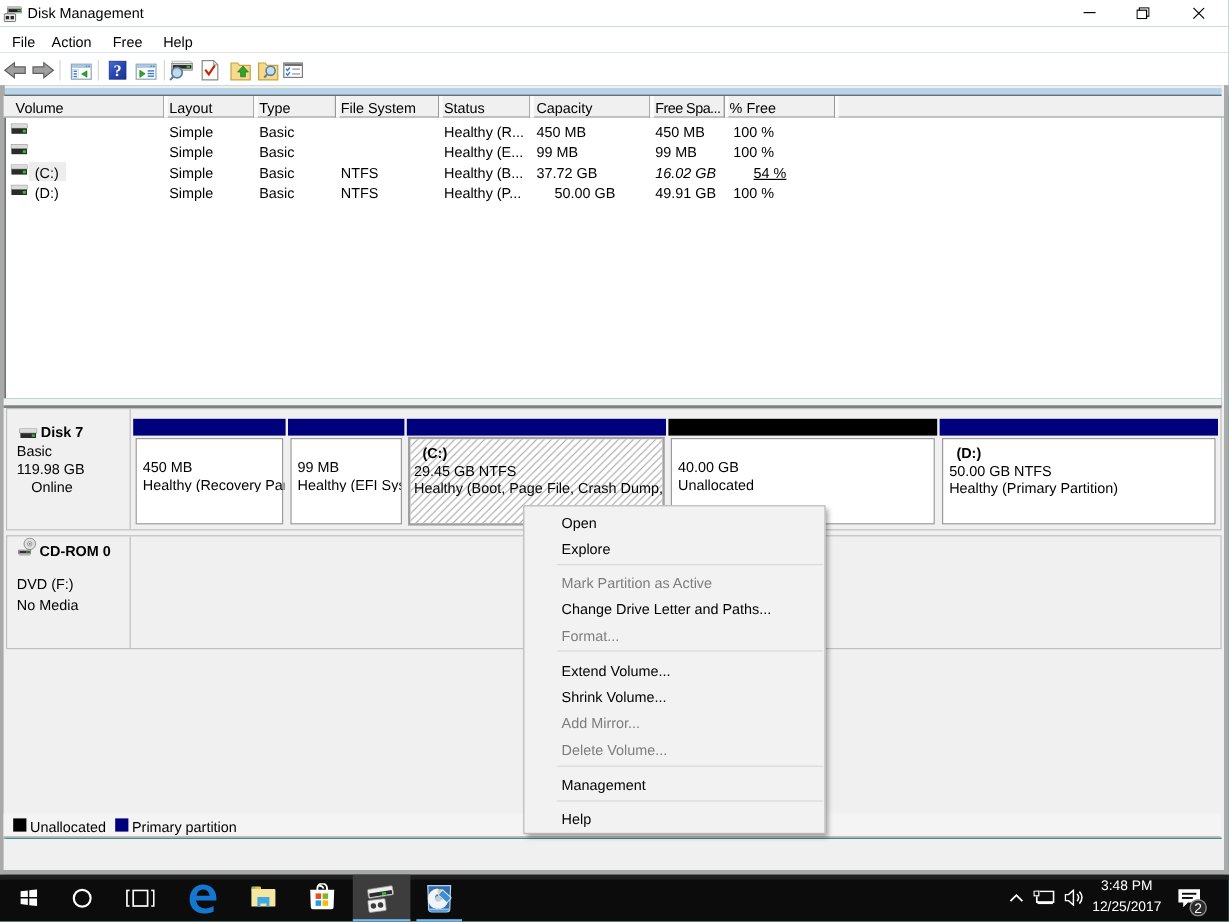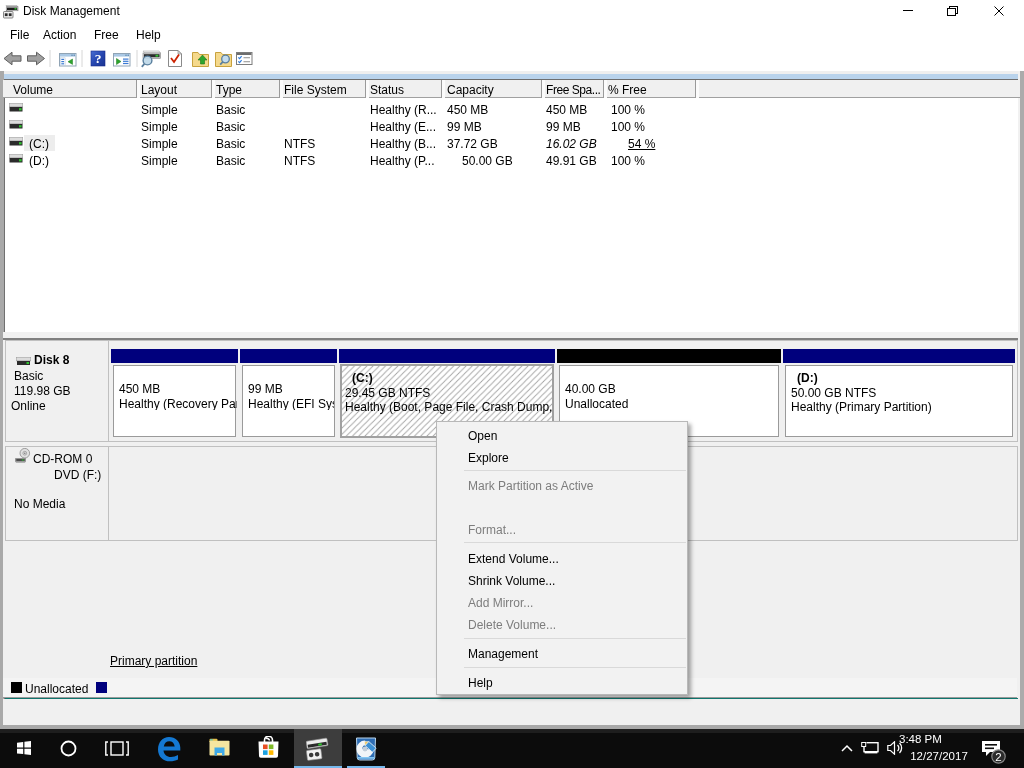--- a/index.html
+++ b/index.html
@@ -227,24 +227,24 @@
 
   <div class="abs" style="left:5px;top:340px;width:1013px;height:102px;border:1px solid #c0c0c0;"></div>
   <div class="abs" style="left:108px;top:341px;width:1px;height:100px;background:#c0c0c0;"></div>
   <div class="abs" style="left:16px;top:356px;width:15px;height:10px;">
     <svg width="15" height="10" viewBox="0 0 15 10">
       <rect x="0" y="0" width="15" height="4" rx="1" fill="#dcdcdc" stroke="#777" stroke-width="0.6"></rect>
       <rect x="1" y="4" width="13" height="4" fill="#2b2b2b"></rect>
       <rect x="10.5" y="5" width="2.5" height="2" fill="#2fc42f"></rect>
     </svg>
   </div>
-  <div class="abs" style="left:34px;top:353px;font-weight:bold;height:14px;line-height:14px;">Disk 8</div>
+  <div class="abs" style="left:34px;top:353px;font-weight:bold;height:14px;line-height:14px;">Disk 7</div>
   <div class="abs" style="left:14px;top:369px;height:14px;line-height:14px;">Basic</div>
   <div class="abs" style="left:14px;top:384px;height:14px;line-height:14px;">119.98 GB</div>
-  <div class="abs" style="left:11px;top:399px;height:14px;line-height:14px;">Online</div>
+  <div class="abs" style="left:26px;top:399px;height:14px;line-height:14px;">Online</div>
 
   <div id="partitions">
 
     <div class="abs" style="left:111px;top:349px;width:127px;height:14px;background:#00007d;"></div>
     <div class="abs" style="left:113px;top:365px;width:123px;height:72px;background:#fff;border:1px solid #9a9a9a;"></div>
     <div class="abs" style="left:119px;top:382px;width:116px;height:13px;overflow:hidden;white-space:nowrap;">450 MB</div>
     <div class="abs" style="left:119px;top:397px;width:118px;height:13px;overflow:hidden;white-space:nowrap;">Healthy (Recovery Par</div>
 
     <div class="abs" style="left:240px;top:349px;width:97px;height:14px;background:#00007d;"></div>
     <div class="abs" style="left:242px;top:365px;width:93px;height:72px;background:#fff;border:1px solid #9a9a9a;"></div>
@@ -283,29 +283,29 @@
     <svg width="16" height="17" viewBox="0 0 16 17">
       <circle cx="9.8" cy="5.2" r="4.8" fill="#e0e0e0" stroke="#8a8a8a" stroke-width="0.8"></circle>
       <circle cx="9.8" cy="5.2" r="1.9" fill="none" stroke="#9a9a9a" stroke-width="0.8"></circle>
       <circle cx="9.8" cy="5.2" r="0.8" fill="#777"></circle>
       <path d="M0.5,10.5 L10.5,10.5 L10.5,13.5 L0.5,13.5 Z" fill="#c9c9c9" stroke="#666" stroke-width="0.6"></path>
       <rect x="1.2" y="11.2" width="8.6" height="1.6" fill="#2e2e2e"></rect>
       <rect x="6.8" y="11.5" width="2" height="1" fill="#2fc42f"></rect>
       <rect x="0.8" y="13.8" width="9.4" height="1.2" fill="#b5b5b5"></rect>
     </svg>
   </div>
-  <div class="abs" style="left:33px;top:452px;font-weight:normal;height:14px;line-height:14px;">CD-ROM 0</div>
-  <div class="abs" style="left:14px;top:468px;height:14px;line-height:14px;margin-left:40px;">DVD (F:)</div>
+  <div class="abs" style="left:33px;top:452px;font-weight:bold;height:14px;line-height:14px;">CD-ROM 0</div>
+  <div class="abs" style="left:14px;top:480px;height:14px;line-height:14px;">DVD (F:)</div>
   <div class="abs" style="left:14px;top:497px;height:14px;line-height:14px;">No Media</div>
 
   <div class="abs" style="left:3px;top:678px;width:1014px;height:20px;background:#f4f4f4;border-bottom:1px solid #9a9a9a;"></div>
   <div class="abs" style="left:11px;top:682px;width:11px;height:11px;background:#000;"></div>
   <div class="abs" style="left:25px;top:683px;height:13px;line-height:13px;">Unallocated</div>
   <div class="abs" style="left:96px;top:682px;width:11px;height:11px;background:#00007d;"></div>
-  <div class="abs" style="left:110px;top:655px;height:13px;line-height:13px;text-decoration:underline;">Primary partition</div>
+  <div class="abs" style="left:110px;top:683px;height:13px;line-height:13px;">Primary partition</div>
 
   <div class="abs" style="left:3px;top:699px;width:1017px;height:26px;background:#f0f0f0;"></div>
 
   <div class="abs" style="left:0;top:725px;width:1024px;height:4px;background:#a8a8a8;"></div>
 
   <div id="taskbar" class="abs" style="left:0;top:729px;width:1024px;height:39px;background:#0c0c0c;">
     <div class="abs" style="left:0;top:0;width:1024px;height:4px;background:#1e1e1e;"></div>
 
     <svg class="abs" style="left:17px;top:12px;" width="14" height="14" viewBox="0 0 14 14">
       <path d="M0,1.8 L6.2,1 L6.2,6.5 L0,6.5 Z" fill="#fff"></path>
@@ -383,37 +383,38 @@
       <rect x="0.5" y="0" width="5" height="5" fill="#0c0c0c"></rect>
       <rect x="0.7" y="0.5" width="4" height="4" fill="none" stroke="#fff" stroke-width="1"></rect>
     </svg>
 
     <svg class="abs" style="left:887px;top:12px;" width="18" height="14" viewBox="0 0 18 14">
       <path d="M0.8,4.5 L3.5,4.5 L7.5,0.8 L7.5,13.2 L3.5,9.5 L0.8,9.5 Z" fill="none" stroke="#fff" stroke-width="1.2"></path>
       <path d="M10.5,4 A4,4 0 0 1 10.5,10" fill="none" stroke="#fff" stroke-width="1.3"></path>
       <path d="M12.5,2 A7,7 0 0 1 12.5,12" fill="none" stroke="#fff" stroke-width="1.3"></path>
     </svg>
 
-    <div class="abs" style="left:899px;top:4px;width:80px;color:#fff;font-size:11.5px;">3:48 PM</div>
-    <div class="abs" style="left:899px;top:21px;width:80px;text-align:center;color:#fff;font-size:11.5px;">12/27/2017</div>
+    <div class="abs" style="left:899px;top:4px;width:80px;text-align:center;color:#fff;font-size:11.5px;">3:48 PM</div>
+    <div class="abs" style="left:899px;top:21px;width:80px;text-align:center;color:#fff;font-size:11.5px;">12/25/2017</div>
 
     <svg class="abs" style="left:981px;top:11px;" width="26" height="24" viewBox="0 0 26 24">
       <path d="M1,1 L19,1 L19,12 L9,12 L5,16 L5,12 L1,12 Z" fill="#fff"></path>
       <rect x="4" y="4" width="12" height="1.6" fill="#0c0c0c"></rect>
       <rect x="4" y="7.5" width="9" height="1.6" fill="#0c0c0c"></rect>
       <circle cx="17.5" cy="16.5" r="6.7" fill="#2b2b2b" stroke="#888" stroke-width="1.2"></circle>
       <text x="17.5" y="20.7" text-anchor="middle" font-family="Liberation Sans" font-size="11.5" fill="#fff">2</text>
     </svg>
   </div>
 
   <div id="ctxmenu" class="abs" style="left:436px;top:421px;width:252px;height:274px;background:#f2f2f2;border:1px solid #b8b8b8;box-shadow:3px 3px 4px rgba(0,0,0,0.35);">
     <div class="mi" style="top:3px;">Open</div>
     <div class="mi" style="top:25px;">Explore</div>
     <div class="msep" style="top:48px;"></div>
     <div class="mi dis" style="top:53px;">Mark Partition as Active</div>
+    <div class="mi" style="top:75px;">Change Drive Letter and Paths...</div>
     <div class="mi dis" style="top:97px;">Format...</div>
     <div class="msep" style="top:120px;"></div>
     <div class="mi" style="top:126px;">Extend Volume...</div>
     <div class="mi" style="top:148px;">Shrink Volume...</div>
     <div class="mi dis" style="top:170px;">Add Mirror...</div>
     <div class="mi dis" style="top:192px;">Delete Volume...</div>
     <div class="msep" style="top:216px;"></div>
     <div class="mi" style="top:221px;">Management</div>
     <div class="msep" style="top:245px;"></div>
     <div class="mi" style="top:250px;">Help</div>

